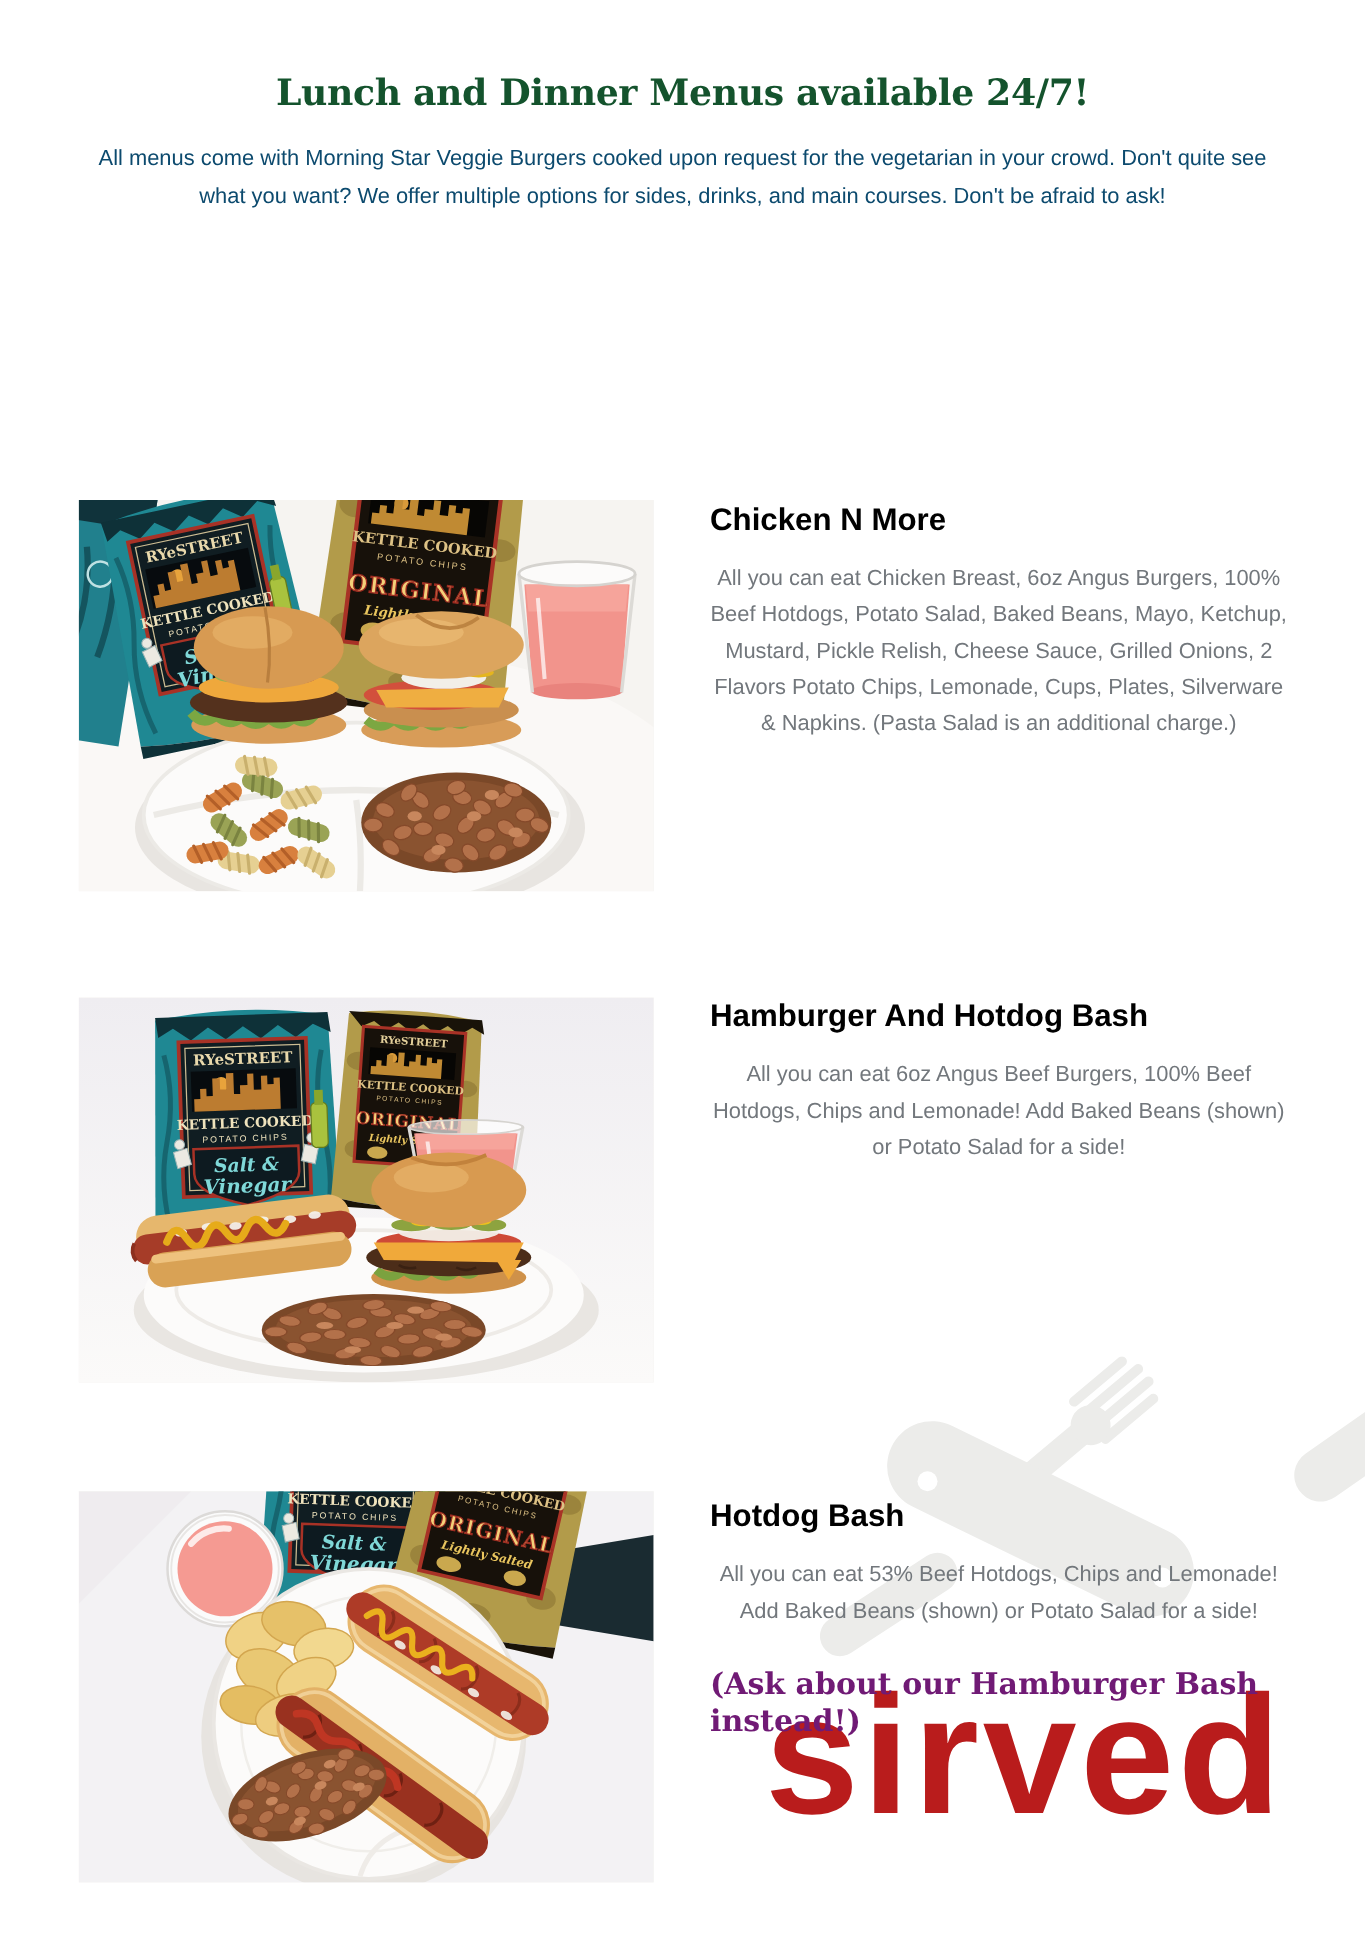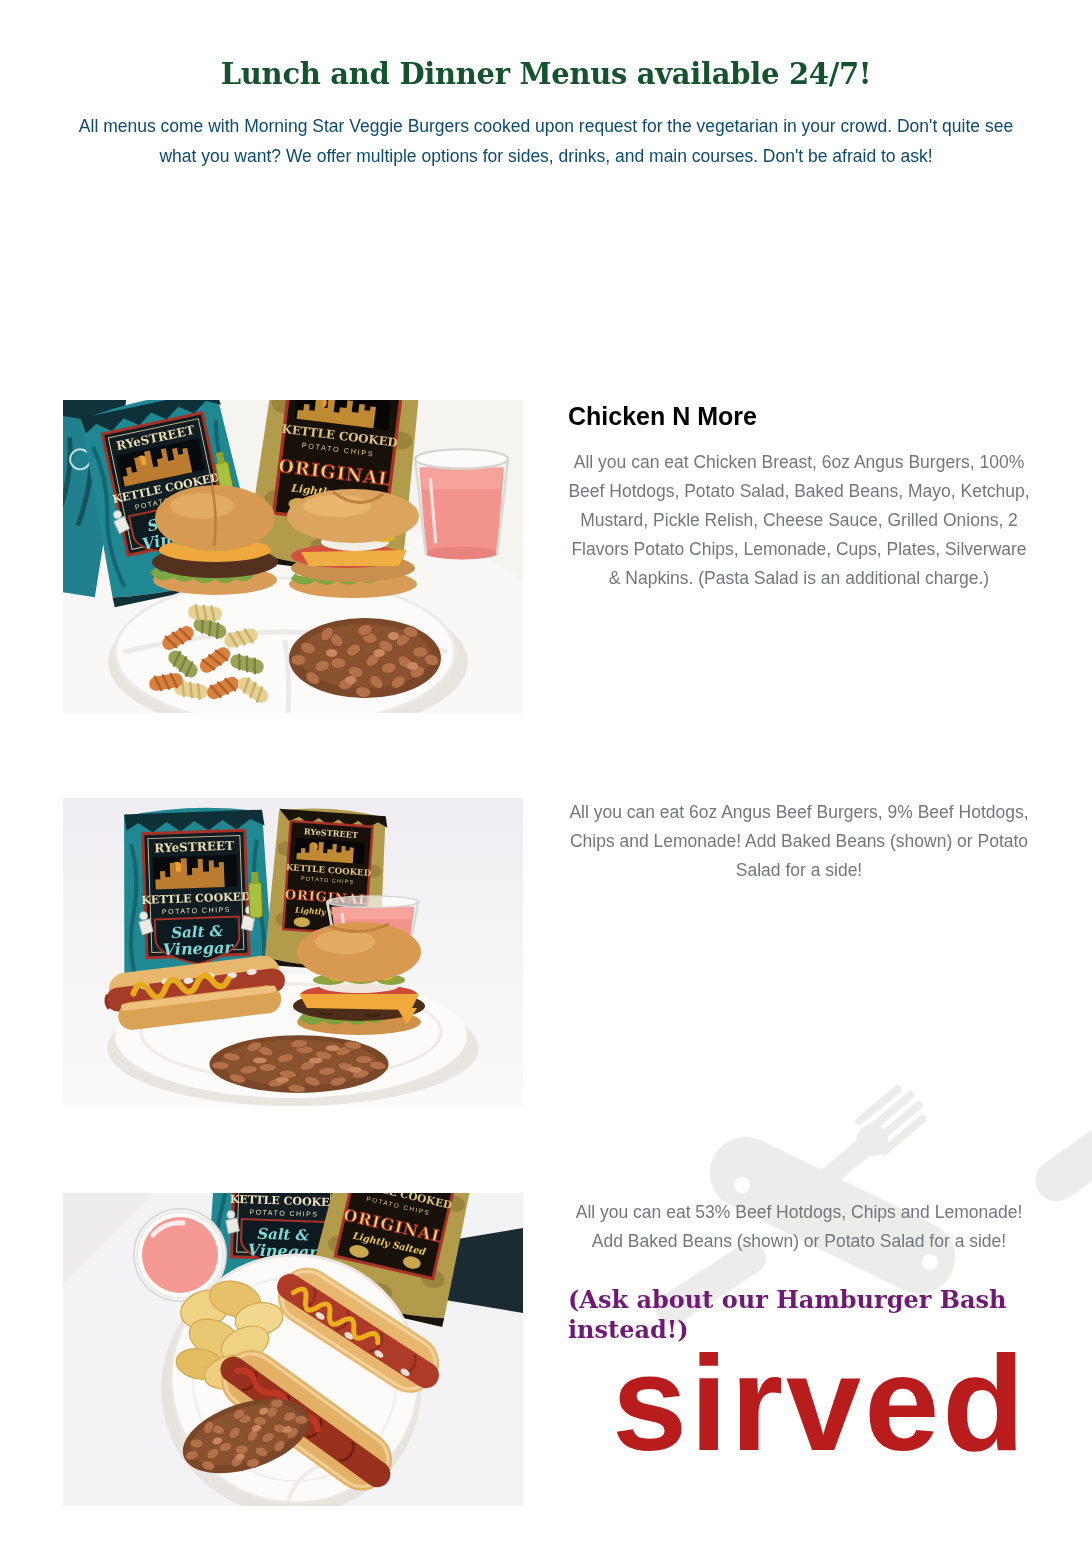--- a/index.html
+++ b/index.html
@@ -371,21 +371,22 @@
         <ellipse cx="26" cy="-11" rx="8" ry="3" fill="#eec11d"></ellipse>
         <ellipse cx="0" cy="-36" rx="62" ry="30" fill="#d89a50"></ellipse>
         <ellipse cx="-14" cy="-46" rx="30" ry="12" fill="#e3ac63"></ellipse>
         <path d="M-30,-62 Q0,-50 30,-64" stroke="#c2823c" stroke-width="3" fill="none"></path>
       </g>
 
       <use href="#bean-pile" transform="translate(236,266) scale(1.12,0.72)"></use>
     </svg>
   </div>
   <div class="info info-2">
-    <p class="item-desc">All you can eat 6oz Angus Beef Burgers, 9% Beef Hotdogs, Chips and Lemonade! Add Baked Beans (shown) or Potato Salad for a side!</p>
+    <h2 class="item-title">Hamburger And Hotdog Bash</h2>
+    <p class="item-desc">All you can eat 6oz Angus Beef Burgers, 100% Beef Hotdogs, Chips and Lemonade! Add Baked Beans (shown) or Potato Salad for a side!</p>
   </div>
 
   <div class="photo photo-3" title="Overhead plate with two hotdogs, potato chips and baked beans beside a cup of pink lemonade and two chip bags">
     <svg viewBox="0 0 460 313">
       <rect width="460" height="313" fill="#f3f2f4"></rect>
       <path d="M0,0 L90,0 L0,90 Z" fill="#eceaec" opacity="0.7"></path>
 
       <use href="#teal-bag" transform="translate(150,-95) rotate(2)"></use>
       <path d="M340,55 L460,35 L460,120 L352,102 Z" fill="#1a2b31"></path>
       <use href="#yellow-bag" transform="translate(265,-86) rotate(13 70 100)"></use>
@@ -434,17 +435,18 @@
         <rect x="-94" y="-27" width="188" height="52" rx="25" fill="none" stroke="#f0cf96" stroke-width="3"></rect>
         <rect x="-102" y="-12" width="204" height="26" rx="13" fill="#99311f"></rect>
         <path d="M-70,-10 a10,12 0 0 1 0,22 M-30,-10 a10,12 0 0 1 0,22 M10,-10 a10,12 0 0 1 0,22 M50,-10 a10,12 0 0 1 0,22" stroke="#6f2012" stroke-width="2.5" fill="none"></path>
         <path d="M-85,0 q10,-10 20,-2 q10,8 20,0 q10,-8 20,0 q10,8 20,0 q10,-8 20,2" stroke="#bf3623" stroke-width="6" fill="none" stroke-linecap="round"></path>
       </g>
 
       <use href="#bean-pile" transform="translate(183,243) rotate(-18) scale(0.82)"></use>
     </svg>
   </div>
   <div class="info info-3">
+    <h2 class="item-title">Hotdog Bash</h2>
     <p class="item-desc">All you can eat 53% Beef Hotdogs, Chips and Lemonade! Add Baked Beans (shown) or Potato Salad for a side!</p>
     <p class="item-note">(Ask about our Hamburger Bash instead!)</p>
   </div>
 
 </div>
 
 </body></html>

